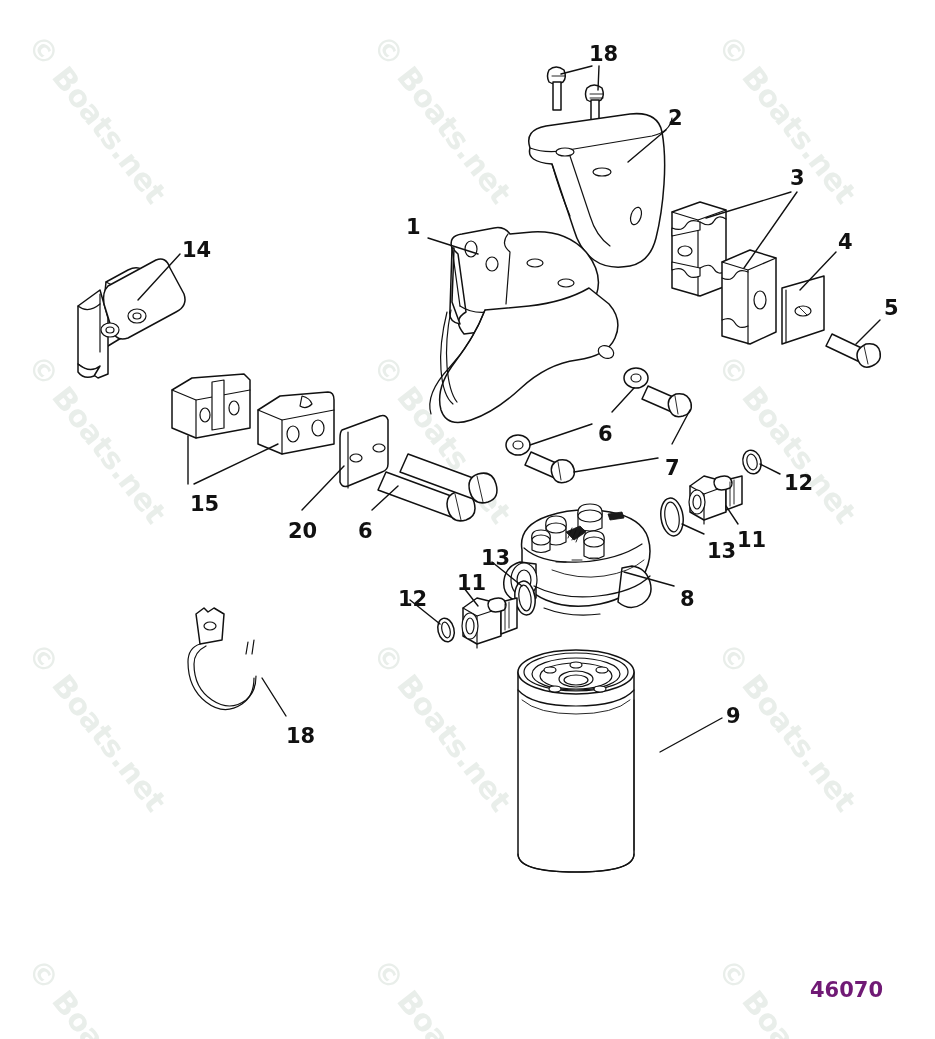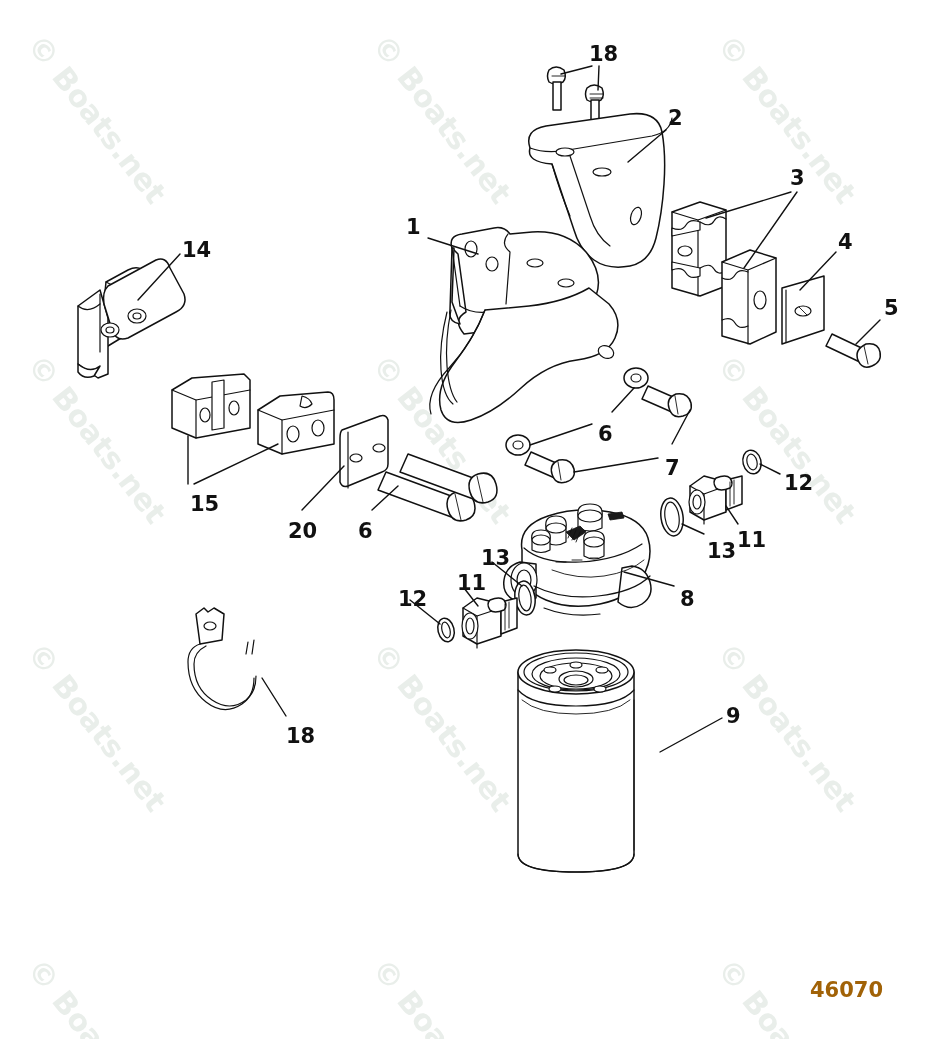--- a/index.html
+++ b/index.html
@@ -57,21 +57,21 @@
     font-size: 21px;
     color: #111111;
     line-height: 1;
     white-space: nowrap;
   }
   .figno {
     position: absolute;
     font-family: "DejaVu Sans", sans-serif;
     font-weight: 700;
     font-size: 21px;
-    color: #a16207;
+    color: #701a75;
     white-space: nowrap;
   }
   svg { display: block; }
   .ln2 { fill: none; stroke: #111111; stroke-width: 1.2; stroke-linecap: round; stroke-linejoin: round; }
   .thin { fill: none; stroke: #111111; stroke-width: 0.9; stroke-linecap: round; stroke-linejoin: round; }
   .lead { fill: none; stroke: #111111; stroke-width: 1.4; stroke-linecap: round; }
   .wht { fill: #ffffff; stroke: #111111; stroke-width: 1.5; stroke-linejoin: round; stroke-linecap: round; }
   .wht2 { fill: #ffffff; stroke: #111111; stroke-width: 1.2; stroke-linejoin: round; stroke-linecap: round; }
   .dk { fill: #1a1a1a; stroke: #111111; stroke-width: 0.8; }
 </style>

